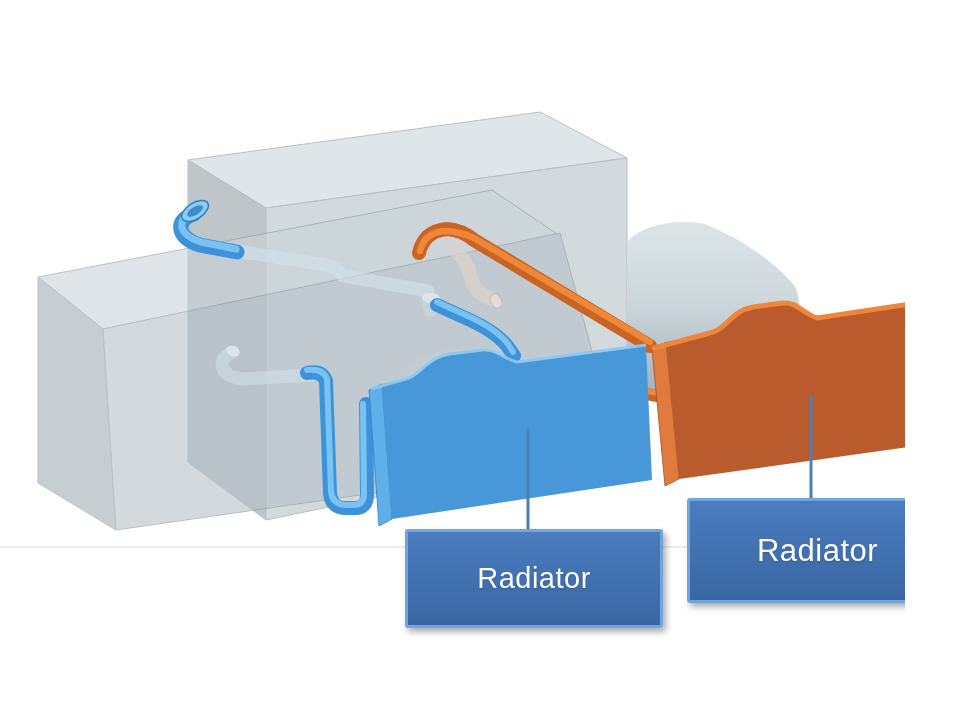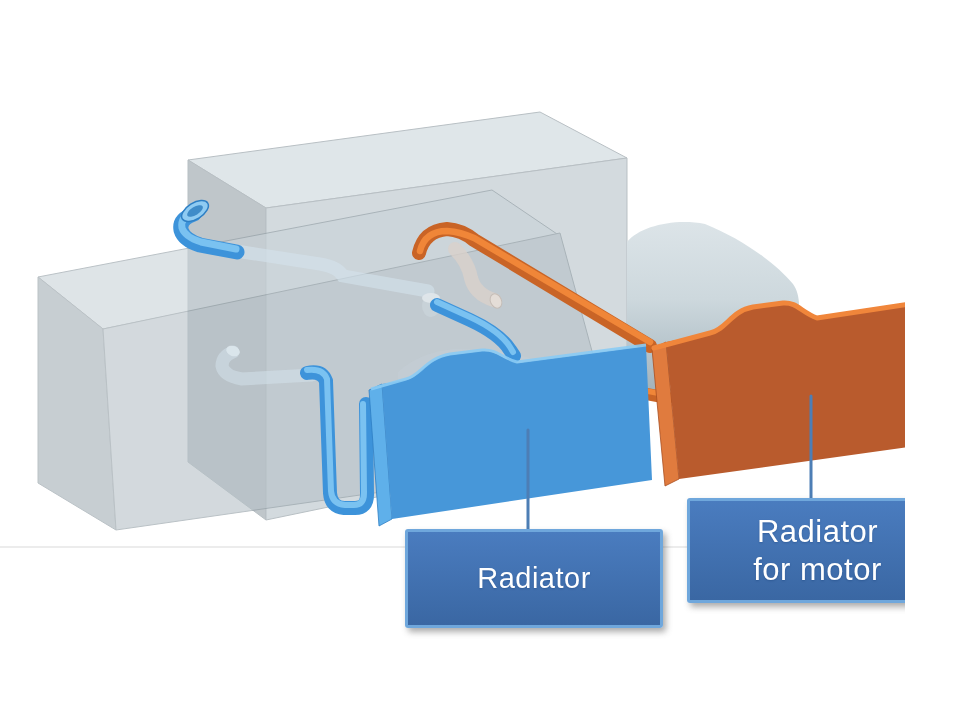--- a/index.html
+++ b/index.html
@@ -113,15 +113,14 @@
 
   <line x1="528" y1="430" x2="528" y2="542" stroke-width="3" stroke-linecap="round" stroke="#4D7EB5"></line>
   <line x1="811" y1="396" x2="811" y2="510" stroke-width="3" stroke-linecap="round" stroke="#4D7EB5"></line>
 </svg>
 
   <div class="callout" id="callout-battery">
     <span>Radiator</span>
   </div>
   <div class="callout" id="callout-motor">
     <span>Radiator</span>
-    <span>for motor</span>
   </div>
 </div>
 
 </body></html>

